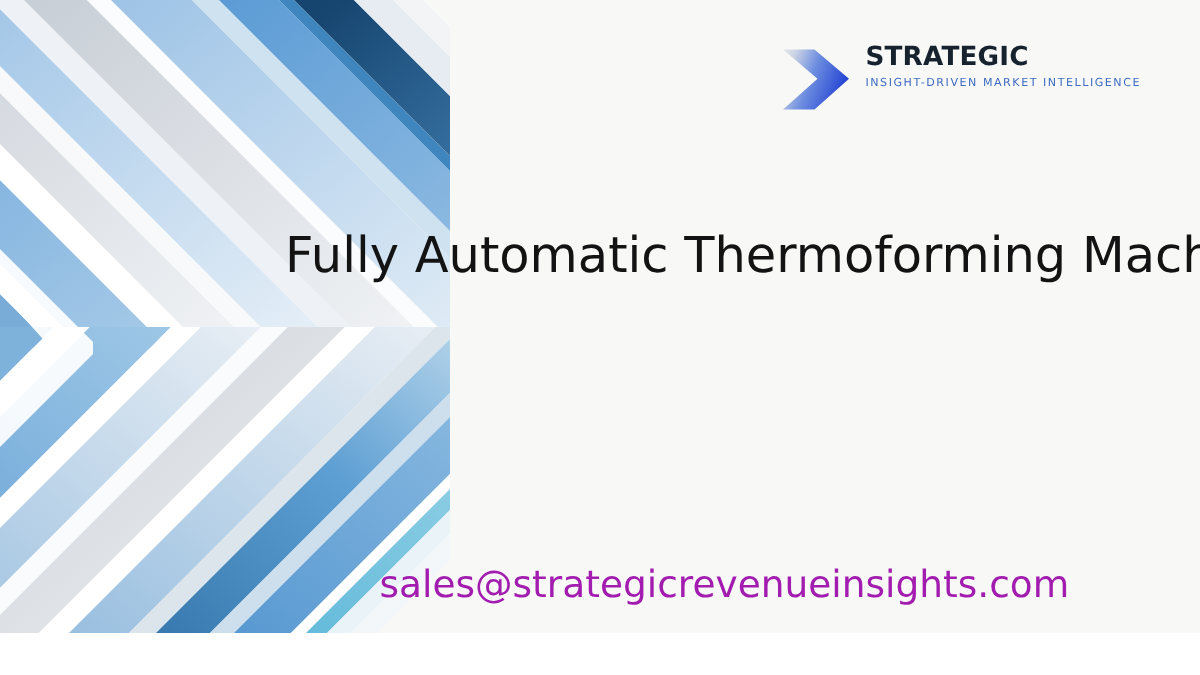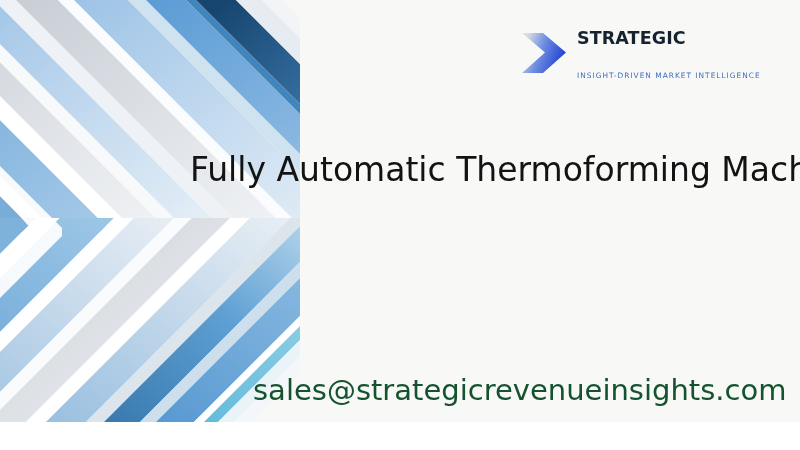--- a/index.html
+++ b/index.html
@@ -52,21 +52,21 @@
   .logo-line {
     font-family: "DejaVu Sans", sans-serif;
     font-weight: 700;
     font-size: 17.5px;
     line-height: 18.5px;
     letter-spacing: 0.1px;
     color: #16232f;
     white-space: nowrap;
   }
   #logo-tagline {
-    margin-top: 23px;
+    margin-top: 2px;
     font-family: "DejaVu Sans", sans-serif;
     font-weight: 400;
     font-size: 7.4px;
     letter-spacing: 1.02px;
     color: #3f6cc0;
     white-space: nowrap;
   }
 
   
   #title {
@@ -79,24 +79,24 @@
     font-weight: 400;
     color: #131313;
     white-space: nowrap;
   }
 
   
   #email {
     position: absolute;
     left: 253px;
     top: 373px;
-    font-size: 29px;
+    font-size: 25px;
     line-height: 34px;
     font-weight: 400;
-    color: #14532d;
+    color: #a21caf;
     white-space: nowrap;
   }
 </style>
 </head>
 <body>
 
 <div id="slide">
 
   <div id="artwork">
     <svg width="300" height="450" viewBox="0 0 300 450" xmlns="http://www.w3.org/2000/svg">

